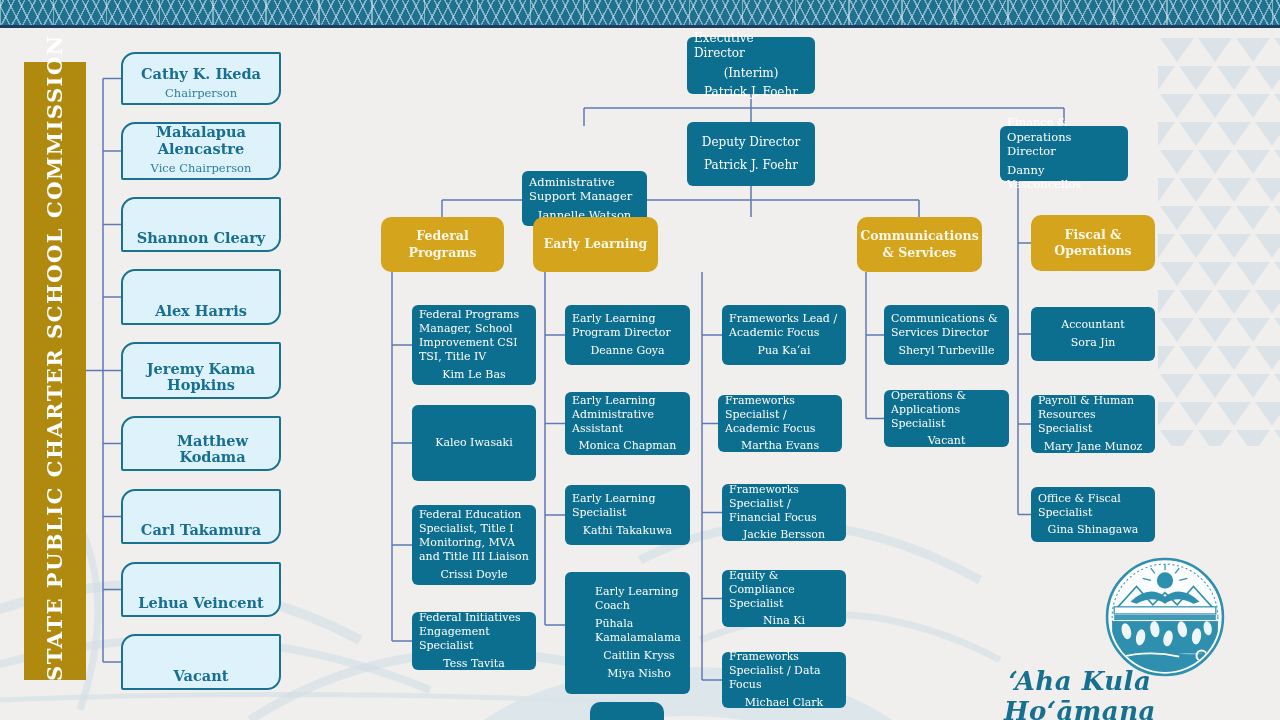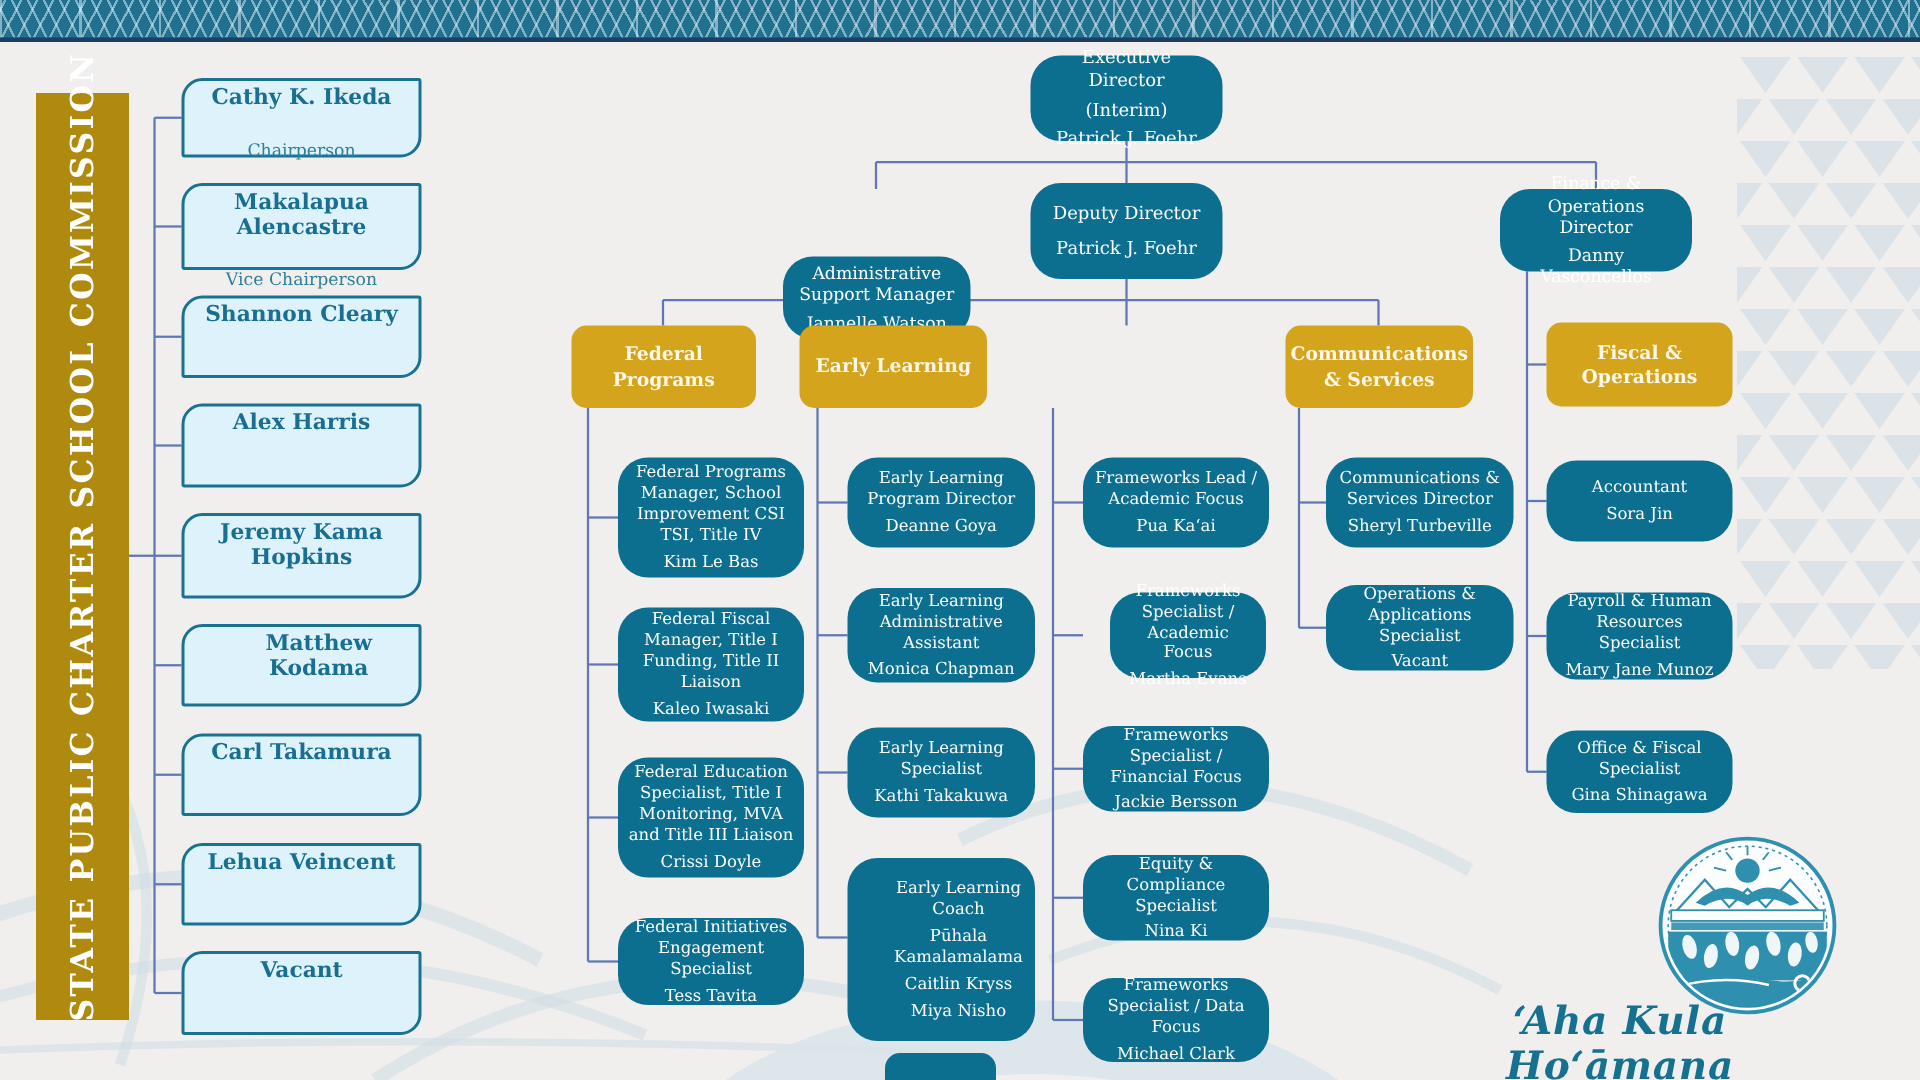--- a/index.html
+++ b/index.html
@@ -28,30 +28,30 @@
     position:absolute; left:-254px; top:357px; width:618px; height:30px;
     transform:rotate(-90deg);
     color:#ffffff; font-weight:bold; font-size:21px; letter-spacing:1.5px;
     text-align:center; white-space:nowrap; line-height:30px;
   }
   
   .cbox{
     position:absolute; left:121px; width:160px; box-sizing:border-box;
     background:#def2fb; border:2px solid #1a7293;
     border-radius:14px 2px 14px 2px;
-    display:flex; flex-direction:column; align-items:center; justify-content:flex-start;
-    gap:20px; text-align:center; padding:3px 8px; z-index:2;
+    display:flex; flex-direction:column; align-items:center; justify-content:flex-end;
+    gap:5px; text-align:center; padding:3px 8px; z-index:2;
   }
   .cname{color:#186f92; font-weight:bold; font-size:14.5px; line-height:1.15;}
   .crole{color:#2e7e9c; font-size:11.5px; line-height:1.1;}
   
   .tbox{
     position:absolute; box-sizing:border-box; background:#0d6f90; color:#ffffff;
-    border-radius:20px; display:flex; flex-direction:column; align-items:center;
-    justify-content:center; text-align:center; padding:5px 7px; gap:4px;
+    border-radius:6px; display:flex; flex-direction:column; align-items:center;
+    justify-content:center; text-align:left; padding:5px 7px; gap:4px;
     line-height:1.27; z-index:2;
   }
   .lead{font-size:12px;}
   .sub{font-size:11px;}
   
   .gbox{
     position:absolute; box-sizing:border-box; background:#d4a41c; color:#fdf7e8;
     border-radius:10px; display:flex; align-items:center; justify-content:center;
     text-align:center; font-weight:bold; font-size:12.5px; padding:5px 8px;
     line-height:1.3; z-index:2;
@@ -211,21 +211,20 @@
   <div class="gbox" style="left:381px; top:217px; width:123px; height:55px;">Federal Programs</div>
   <div class="gbox" style="left:533px; top:217px; width:125px; height:55px;">Early Learning</div>
   <div class="gbox" style="left:857px; top:217px; width:125px; height:55px;">Communications &amp; Services</div>
   <div class="gbox" style="left:1031px; top:215px; width:124px; height:56px;">Fiscal &amp; Operations</div>
 
   <div class="tbox sub" style="left:412px; top:305px; width:124px; height:80px;">
     <div>Federal Programs Manager, School Improvement CSI TSI, Title IV</div>
     <div>Kim Le Bas</div>
   </div>
   <div class="tbox sub" style="left:412px; top:405px; width:124px; height:76px;">
-    <div>Federal Fiscal Manager, Title I Funding, Title II Liaison</div>
     <div>Kaleo Iwasaki</div>
   </div>
   <div class="tbox sub" style="left:412px; top:505px; width:124px; height:80px;">
     <div>Federal Education Specialist, Title I Monitoring, MVA and Title III Liaison</div>
     <div>Crissi Doyle</div>
   </div>
   <div class="tbox sub" style="left:412px; top:612px; width:124px; height:58px;">
     <div>Federal Initiatives Engagement Specialist</div>
     <div>Tess Tavita</div>
   </div>
@@ -246,21 +245,21 @@
     <div>Early Learning Coach</div>
     <div>Pūhala Kamalamalama</div>
     <div>Caitlin Kryss</div>
     <div>Miya Nisho</div>
   </div>
 
   <div class="tbox sub" style="left:722px; top:305px; width:124px; height:60px;">
     <div>Frameworks Lead / Academic Focus</div>
     <div>Pua Kaʻai</div>
   </div>
-  <div class="tbox sub" style="left:740px; top:395px; width:104px; height:57px;">
+  <div class="tbox sub" style="left:718px; top:395px; width:124px; height:57px;">
     <div>Frameworks Specialist / Academic Focus</div>
     <div>Martha Evans</div>
   </div>
   <div class="tbox sub" style="left:722px; top:484px; width:124px; height:57px;">
     <div>Frameworks Specialist / Financial Focus</div>
     <div>Jackie Bersson</div>
   </div>
   <div class="tbox sub" style="left:722px; top:570px; width:124px; height:57px;">
     <div>Equity &amp; Compliance Specialist</div>
     <div>Nina Ki</div>

